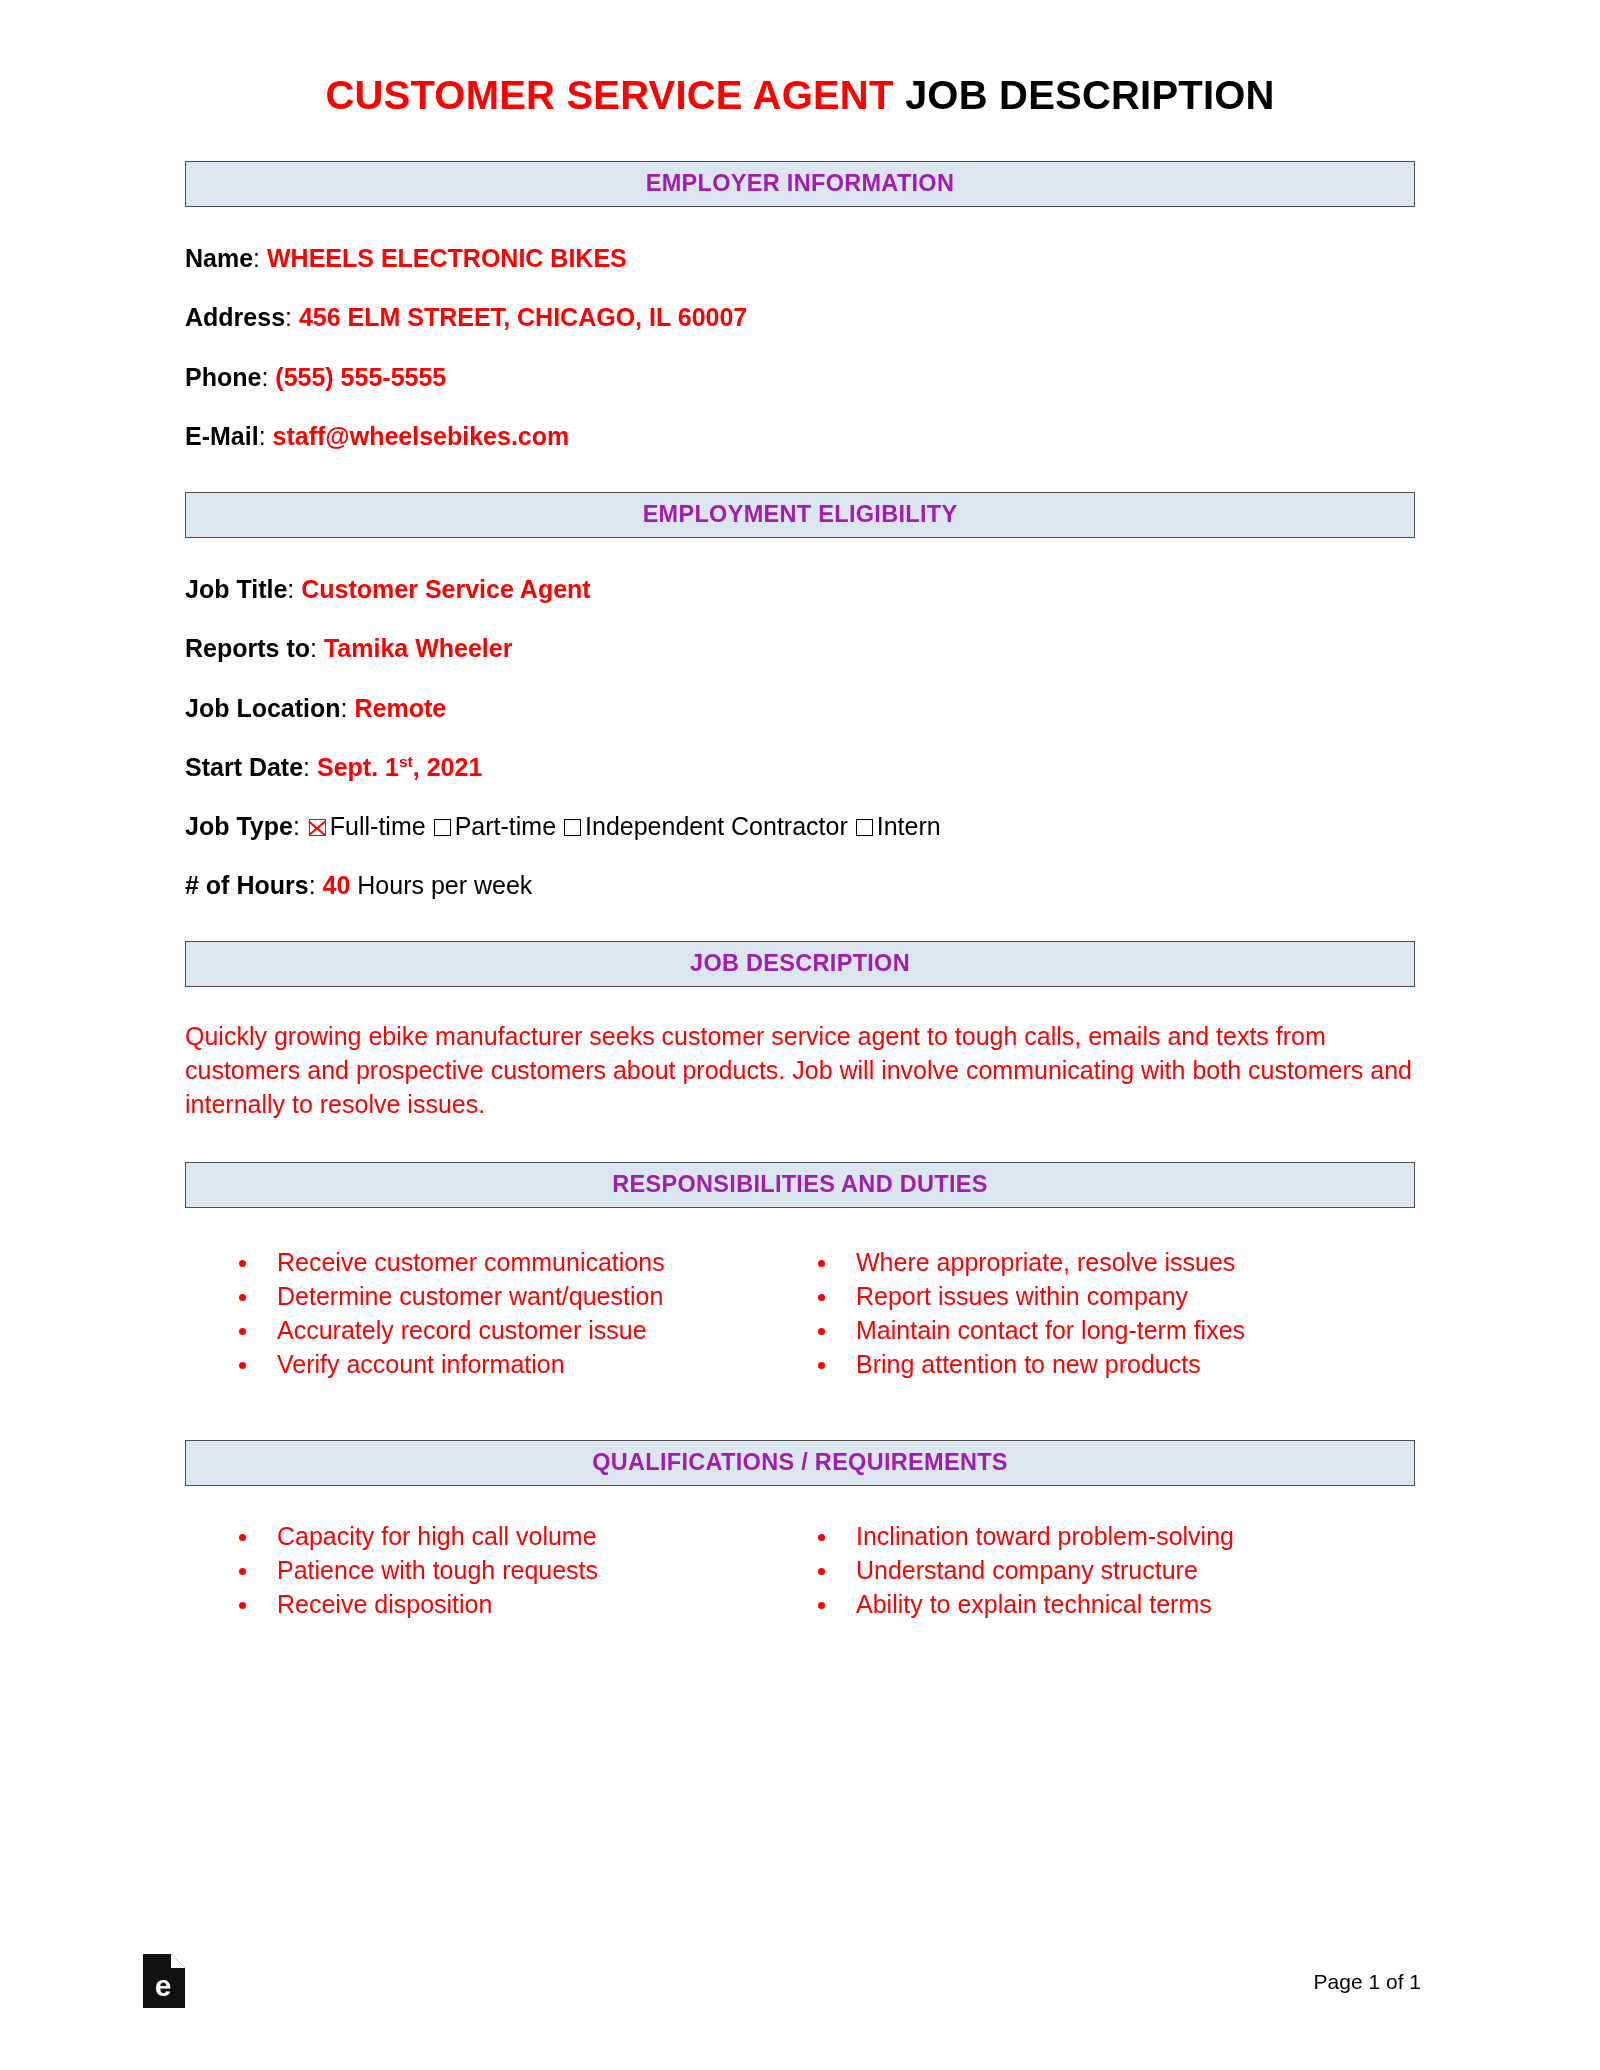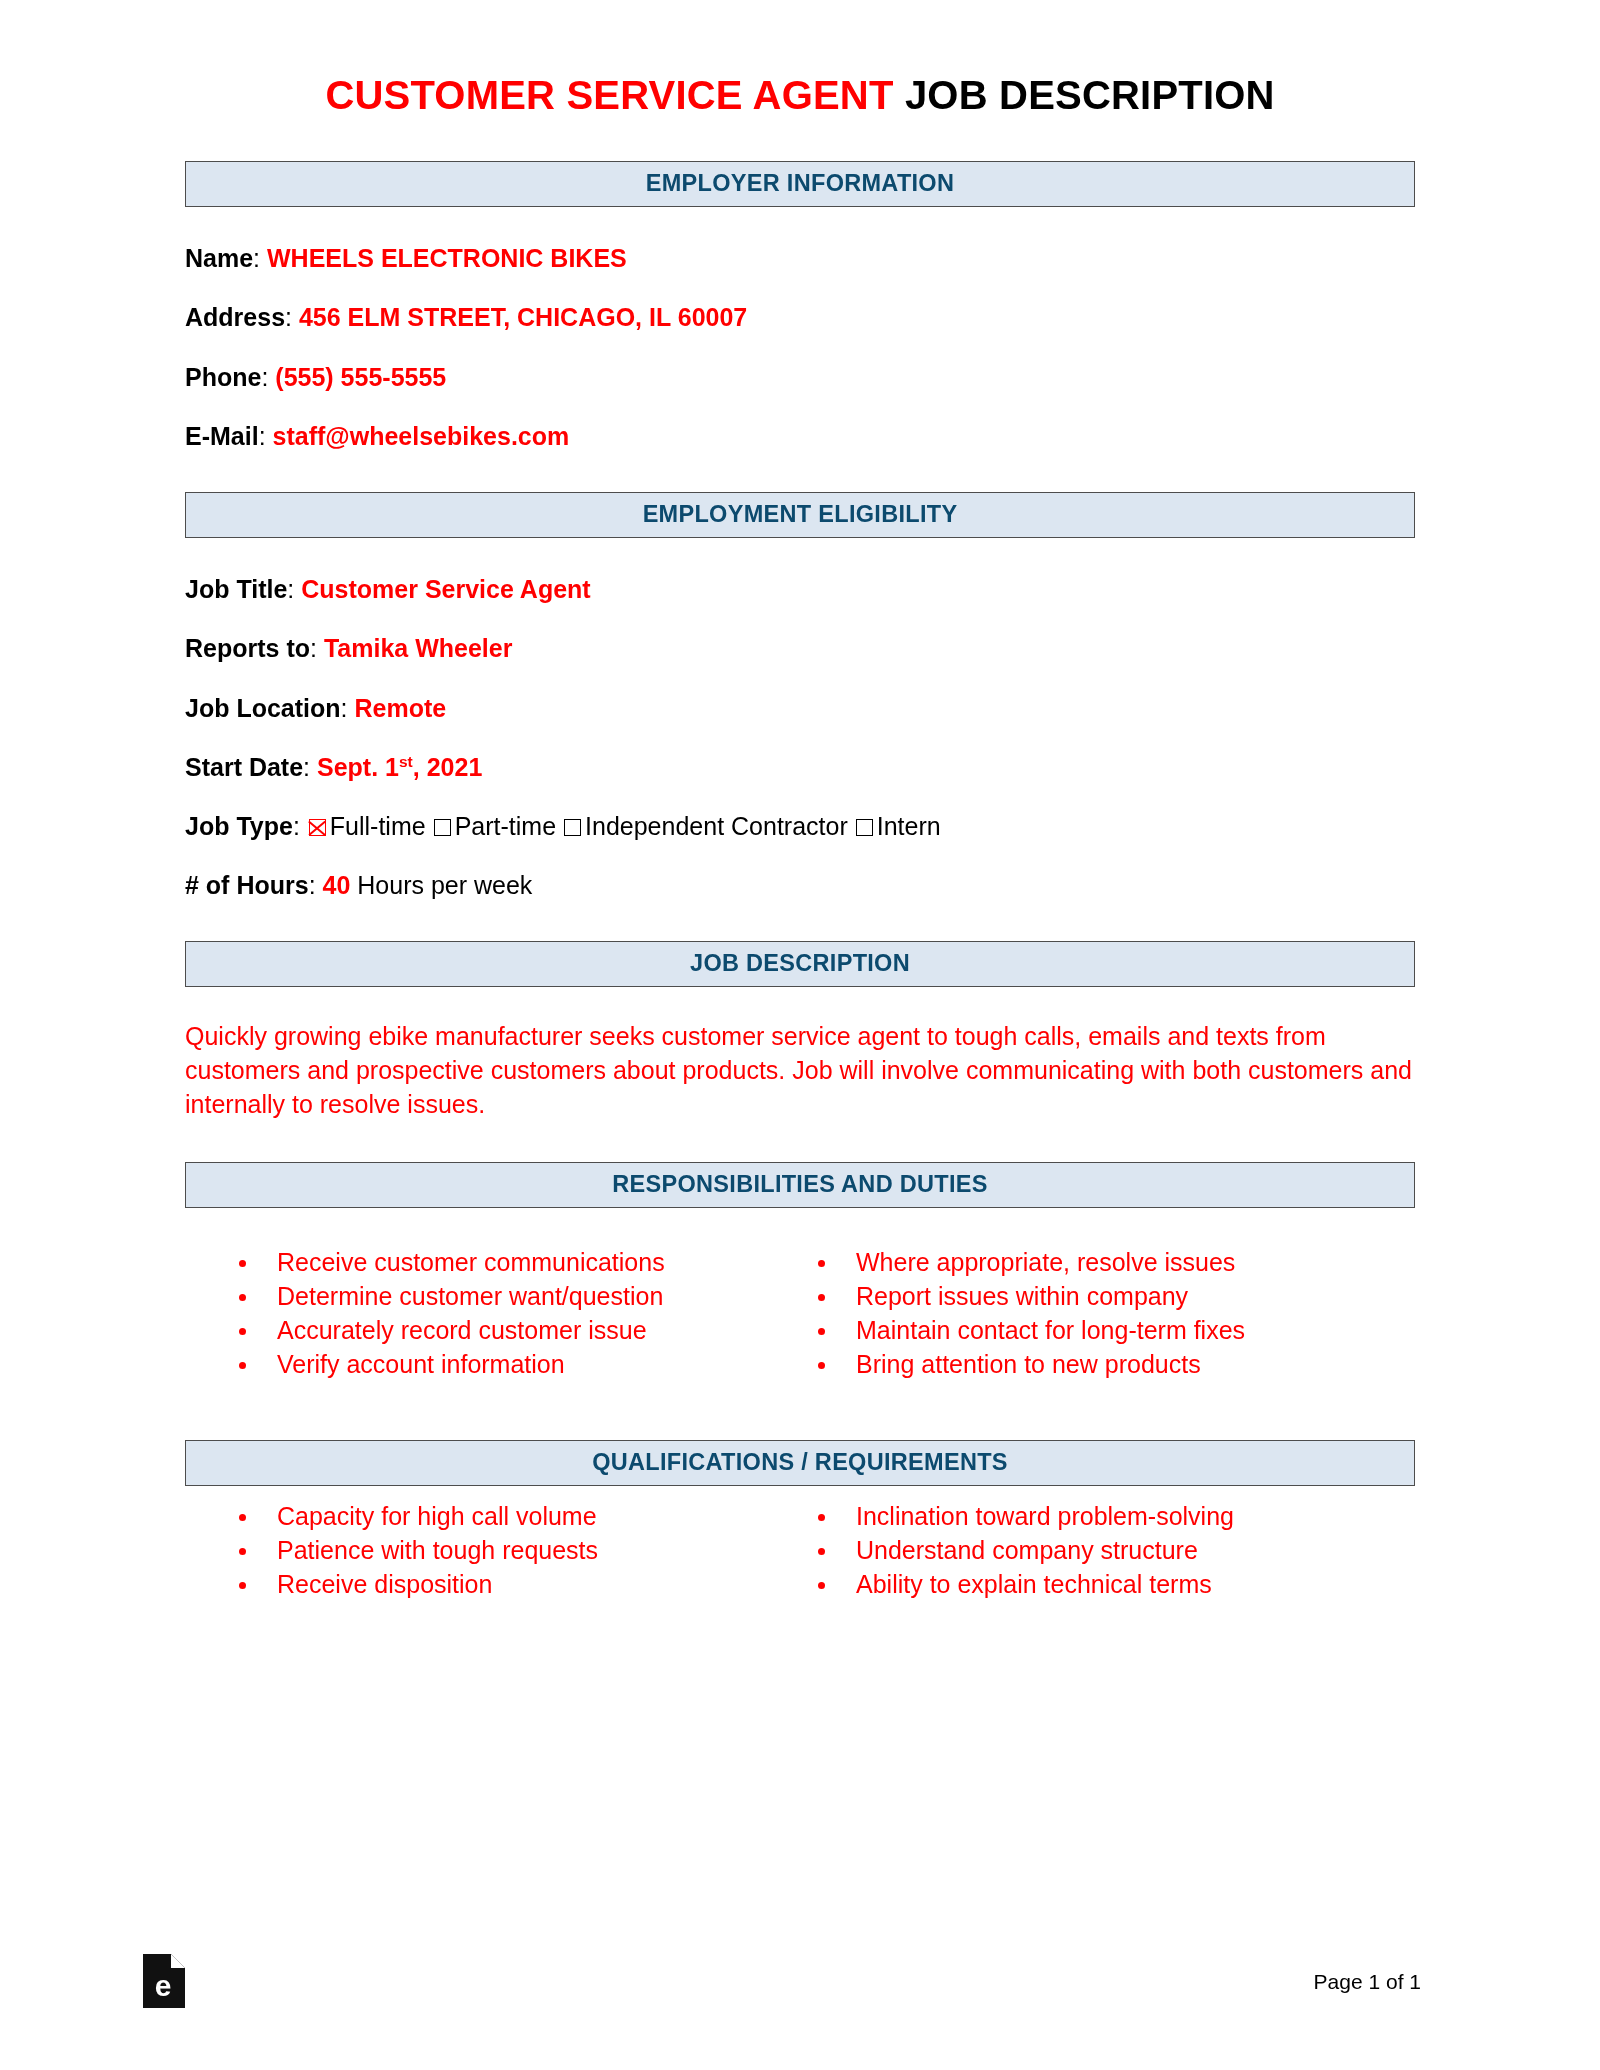--- a/index.html
+++ b/index.html
@@ -43,21 +43,21 @@
   
   .section-bar {
     background: #DCE6F1;
     border: 1.5px solid #4d4d4d;
     text-align: center;
     font-weight: bold;
     font-size: 23.5px;
     letter-spacing: 0.3px;
     padding: 8px 0 9px 0;
     box-sizing: border-box;
-    color: #0c4a6e;
+    color: #a21caf;
   }
   .bar-employer   { margin-top: 43px; }
   .bar-eligibility{ margin-top: 40px; }
   .bar-jobdesc    { margin-top: 39px; }
   .bar-resp       { margin-top: 41px; }
   .bar-qual       { margin-top: 61px; }
 
   
   .field {
     font-size: 25px;
@@ -144,21 +144,21 @@
     content: "";
     position: absolute;
     left: 6px;
     top: 12px;
     width: 7px;
     height: 7px;
     border-radius: 50%;
     background: #FF0000;
   }
   .resp-lists { margin-top: 40px; }
-  .qual-lists { margin-top: 16px; align-items: center; }
+  .qual-lists { margin-top: 36px; align-items: center; }
 
   
   .footer {
     position: absolute;
     left: 185px;
     right: 185px;
     bottom: 62px;
     height: 60px;
   }
   .logo {

